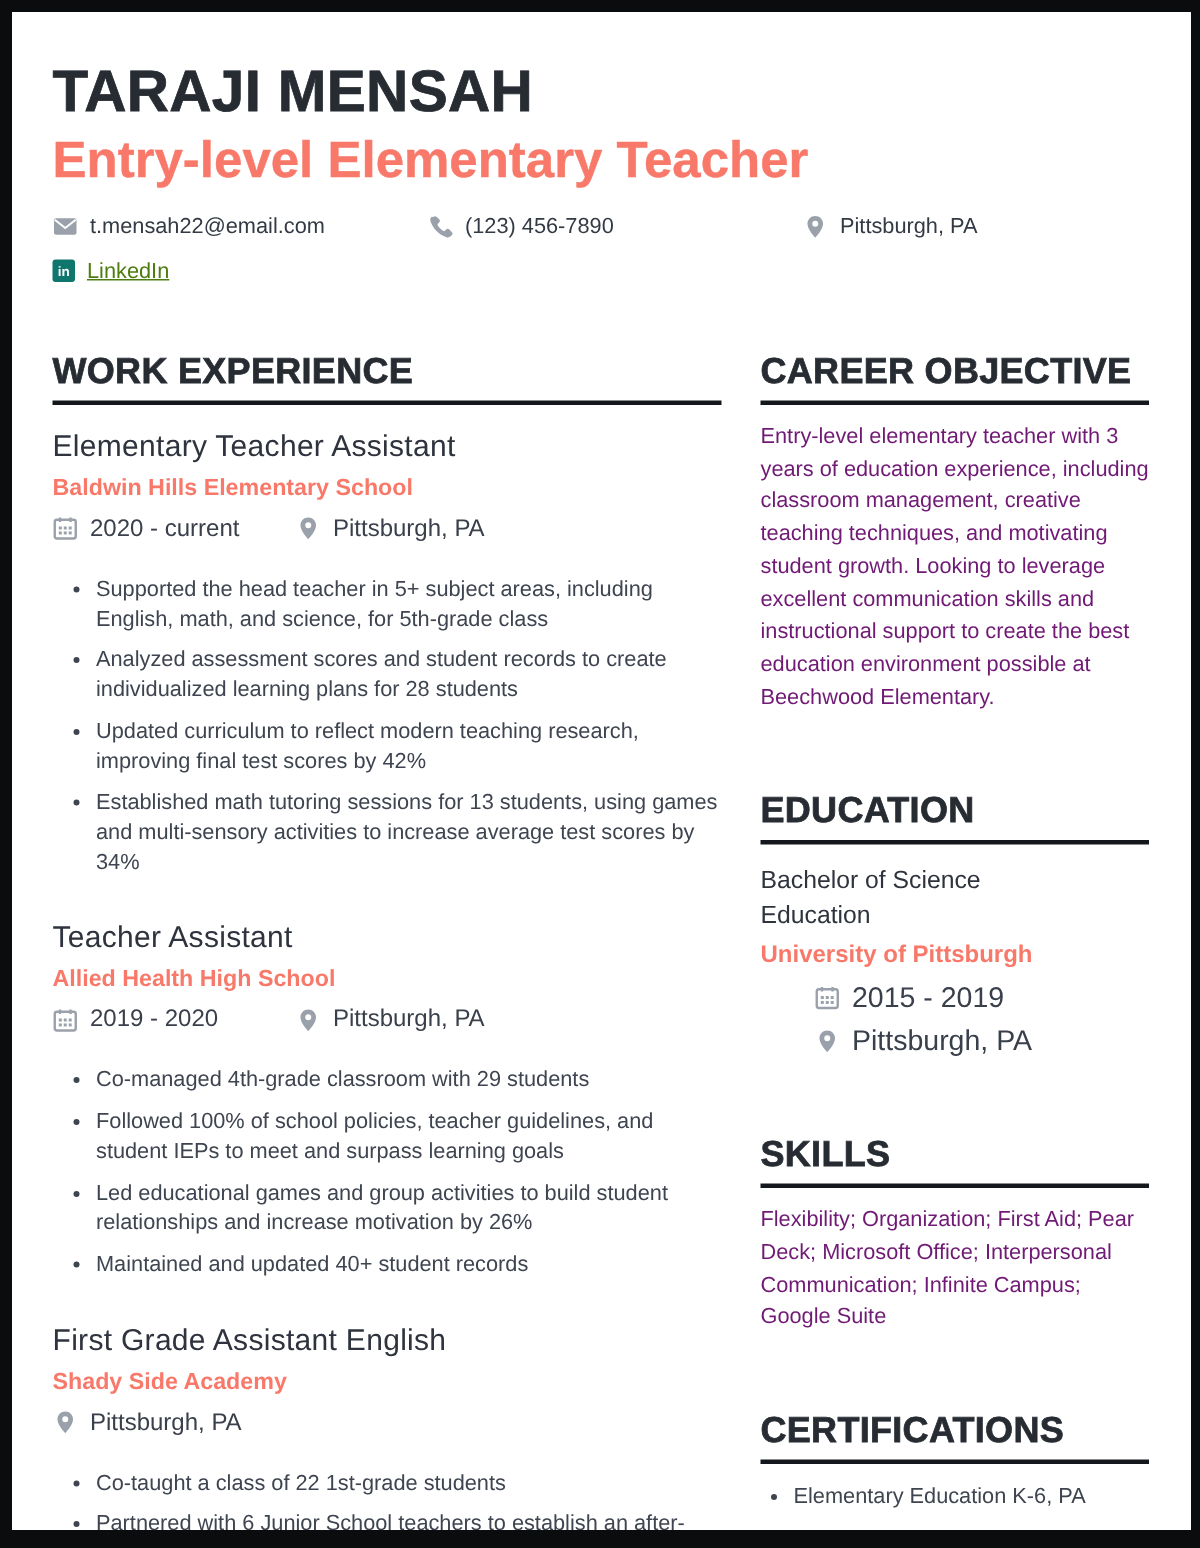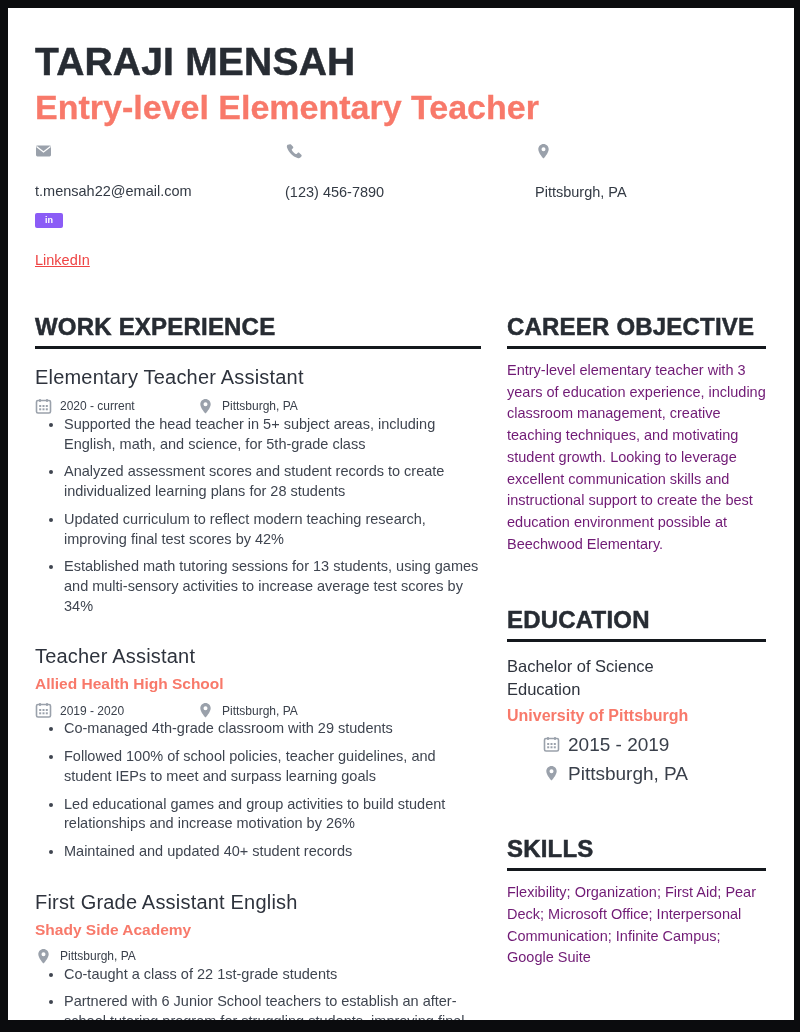--- a/index.html
+++ b/index.html
@@ -37,33 +37,33 @@
   }
   .contact-rows { margin-top: 17px; }
   .contact-row {
     display: grid;
     grid-template-columns: 250px 250px auto;
     align-items: center;
   }
   .contact-row.second { margin-top: 13px; grid-template-columns: auto; }
   .contact-item {
     display: flex;
-    gap: 24px;
+    align-items: center;
+    gap: 8px;
     font-size: 14.5px;
     color: #333a44;
-    flex-direction: column;
   }
   .contact-item a {
-    color: #ef4444;
+    color: #4d7c0f;
     text-decoration: underline;
   }
   .icon { display: inline-flex; flex: 0 0 auto; }
   .li-badge {
-    width: 28px; height: 15px;
-    background: #8b5cf6;
+    width: 15px; height: 15px;
+    background: #0f766e;
     border-radius: 2px;
     color: #fff;
     font-size: 9px;
     font-weight: 700;
     display: inline-flex;
     align-items: center;
     justify-content: center;
   }
 
   
@@ -107,26 +107,26 @@
   }
   .job-meta {
     margin-top: 9px;
     display: flex;
     align-items: center;
   }
   .meta-item {
     display: flex;
     align-items: center;
     gap: 8px;
-    font-size: 12px;
+    font-size: 16px;
     color: #3a404b;
   }
   .meta-item.dates { min-width: 162px; }
   ul.bullets {
-    margin-top: 0;
+    margin-top: 22px;
     padding-left: 29px;
     list-style: disc;
   }
   ul.bullets li {
     font-size: 14.5px;
     line-height: 1.36;
     color: #3f4550;
     margin-bottom: 8px;
   }
   ul.bullets li:last-child { margin-bottom: 0; }
@@ -237,20 +237,21 @@
 
   <div class="columns">
 
     <div class="col-left">
       <section>
         <h3 class="sec-heading">WORK EXPERIENCE</h3>
         <div class="sec-rule"></div>
 
         <article class="job">
           <div class="job-title">Elementary Teacher Assistant</div>
+          <div class="job-company">Baldwin Hills Elementary School</div>
           <div class="job-meta">
             <div class="meta-item dates">
               <span class="icon">
                 <svg width="17" height="17" viewBox="0 0 17 17">
                     <use href="#ic-calendar"></use>
                   </svg>
               </span>
               <span>2020 - current</span>
             </div>
             <div class="meta-item">

